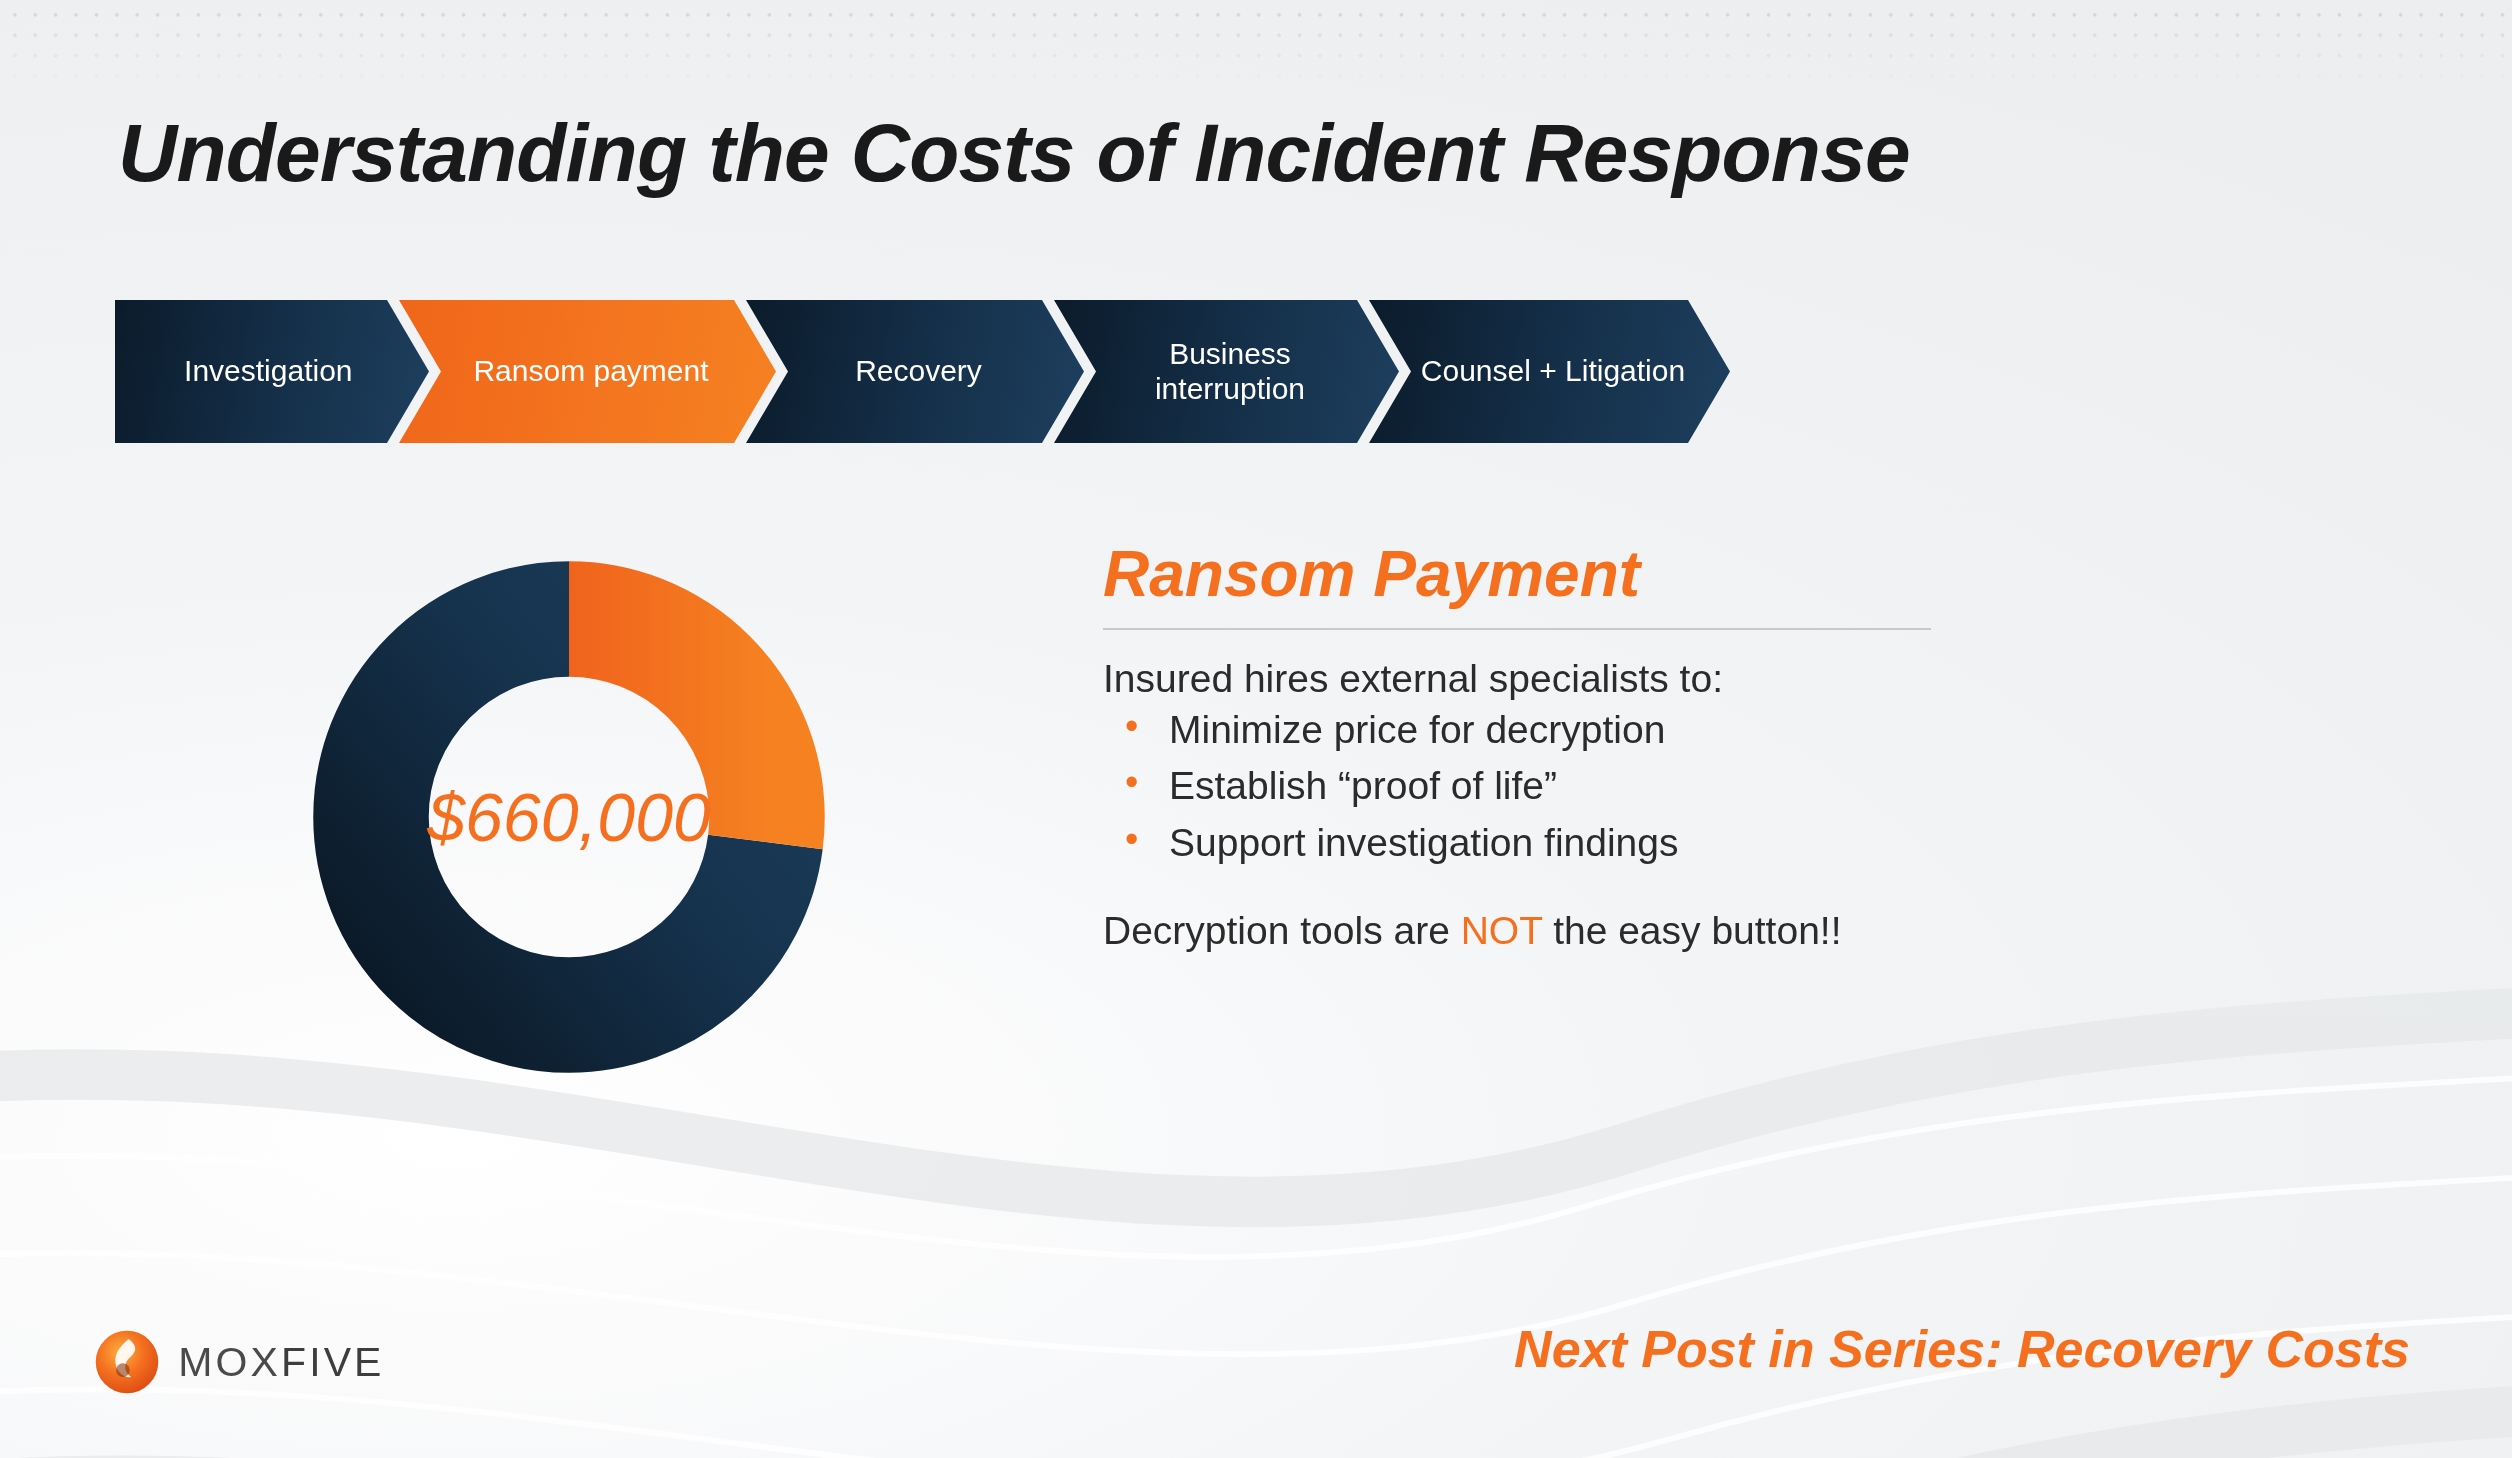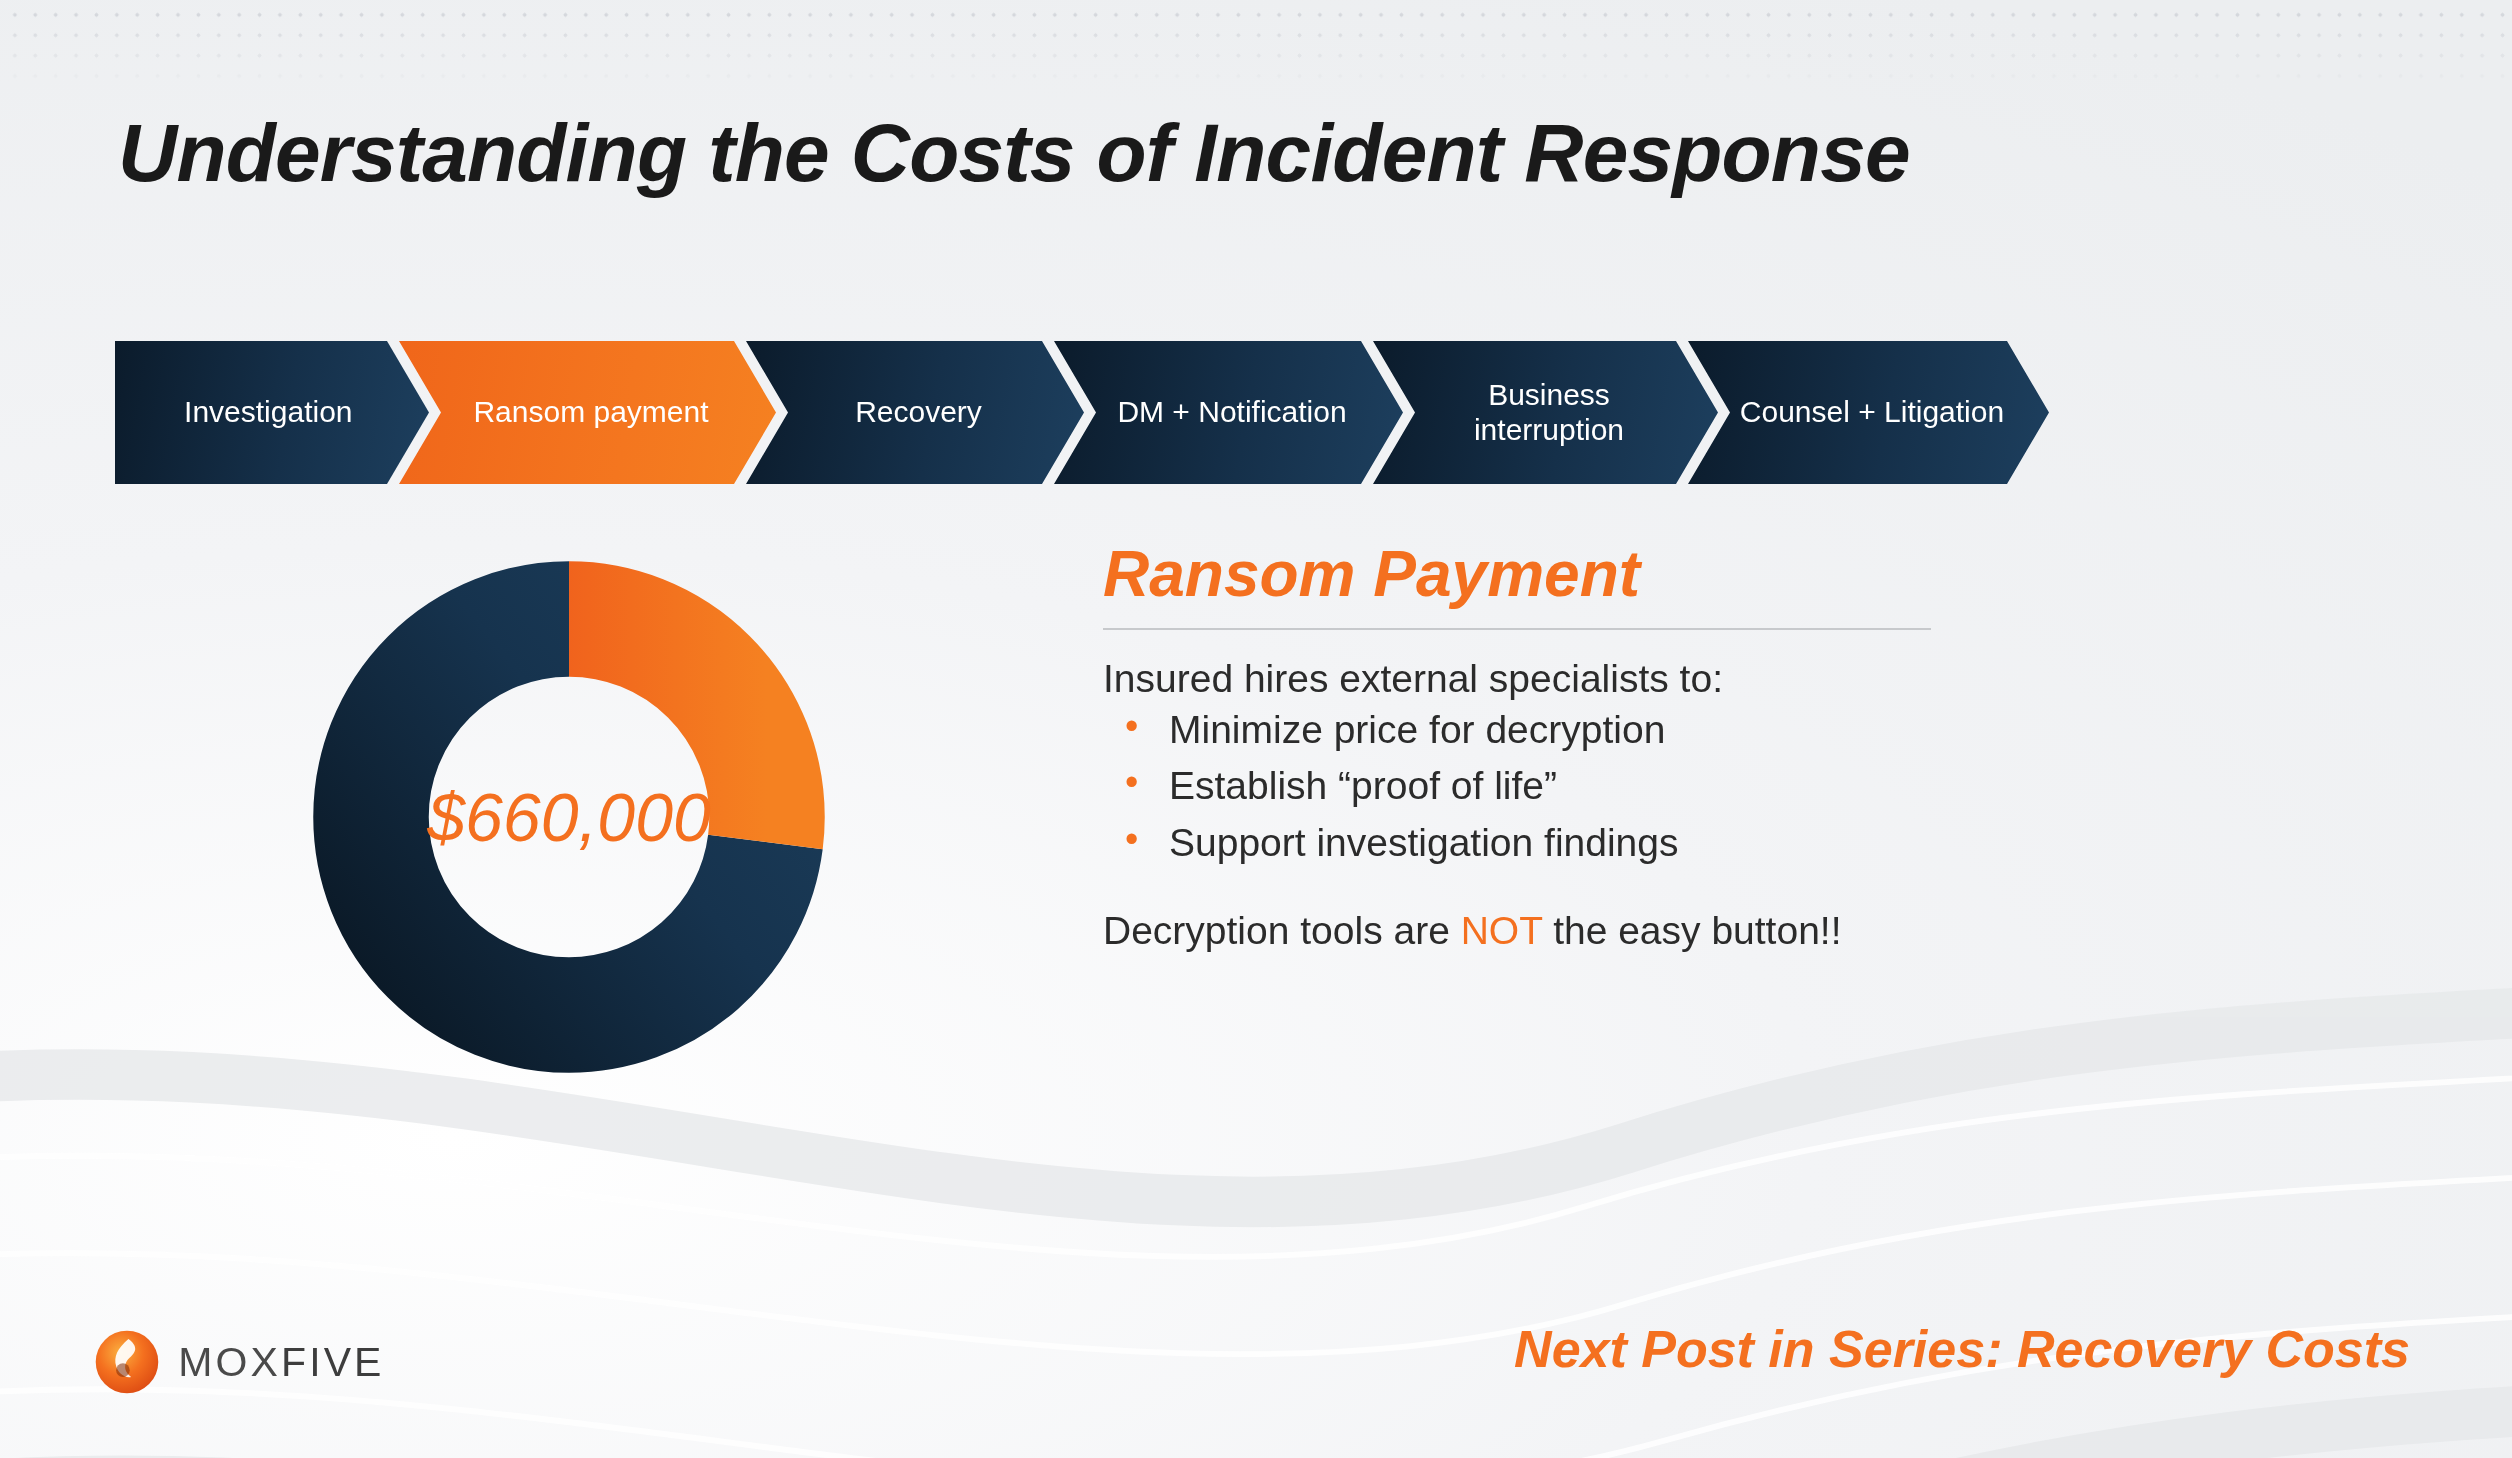--- a/index.html
+++ b/index.html
@@ -59,21 +59,21 @@
     white-space: nowrap;
   }
 
   
   .chevrons {
     position: absolute;
     left: 115px;
     top: 300px;
     height: 184px;
     display: flex;
-    align-items: flex-end;
+    align-items: flex-start;
   }
   .chev {
     position: relative;
     height: 143px;
     display: flex;
     align-items: center;
     justify-content: center;
     color: #ffffff;
     font-size: 30px;
     line-height: 1.16;
@@ -215,23 +215,20 @@
 
   <div class="chevrons">
     <div class="chev first" style="width:314px">
       <span>Investigation</span>
     </div>
     <div class="chev accent" style="width:377px">
       <span>Ransom payment</span>
     </div>
     <div class="chev" style="width:338px">
       <span>Recovery</span>
-    </div>
-    <div class="chev" style="width:349px">
-      <span>DM + Notification</span>
     </div>
     <div class="chev" style="width:345px">
       <span>Business interruption</span>
     </div>
     <div class="chev" style="width:361px">
       <span>Counsel + Litigation</span>
     </div>
   </div>
 
   <div class="donut-wrap">

